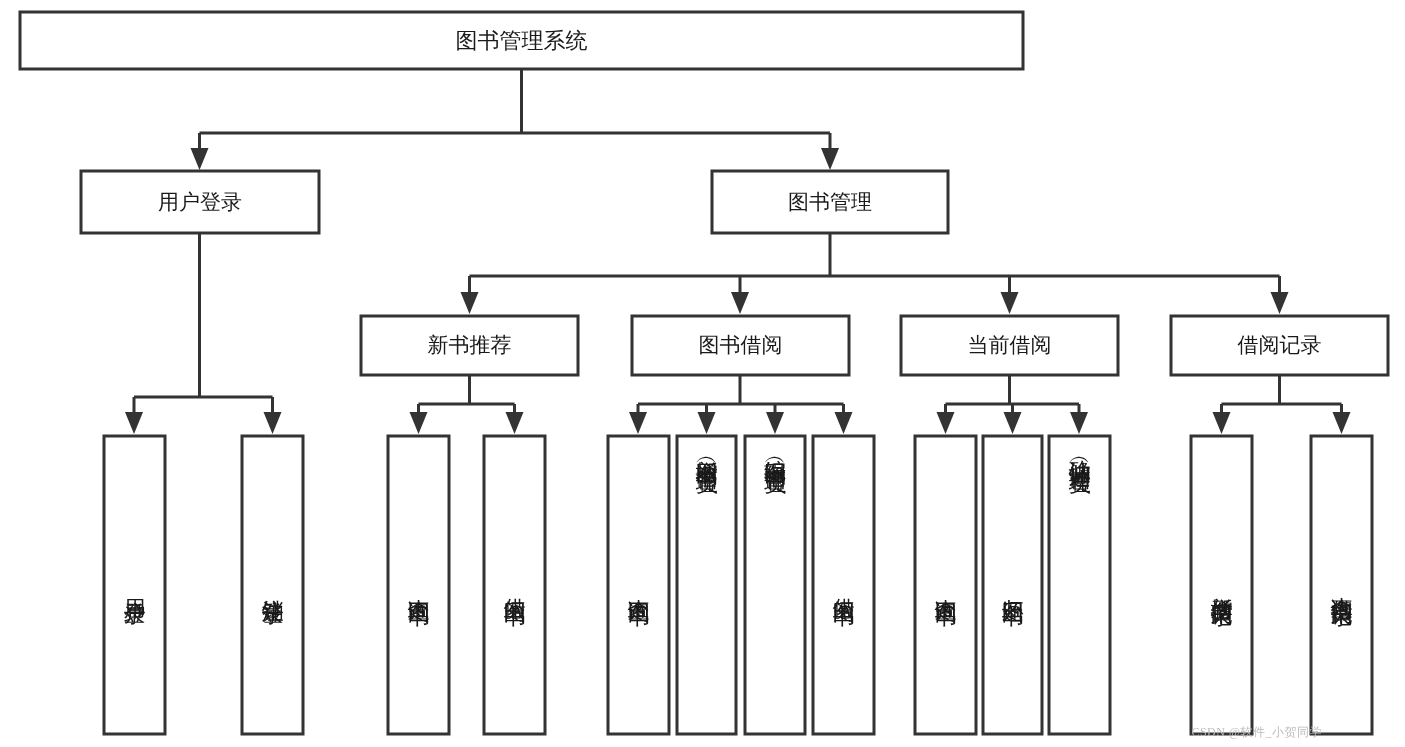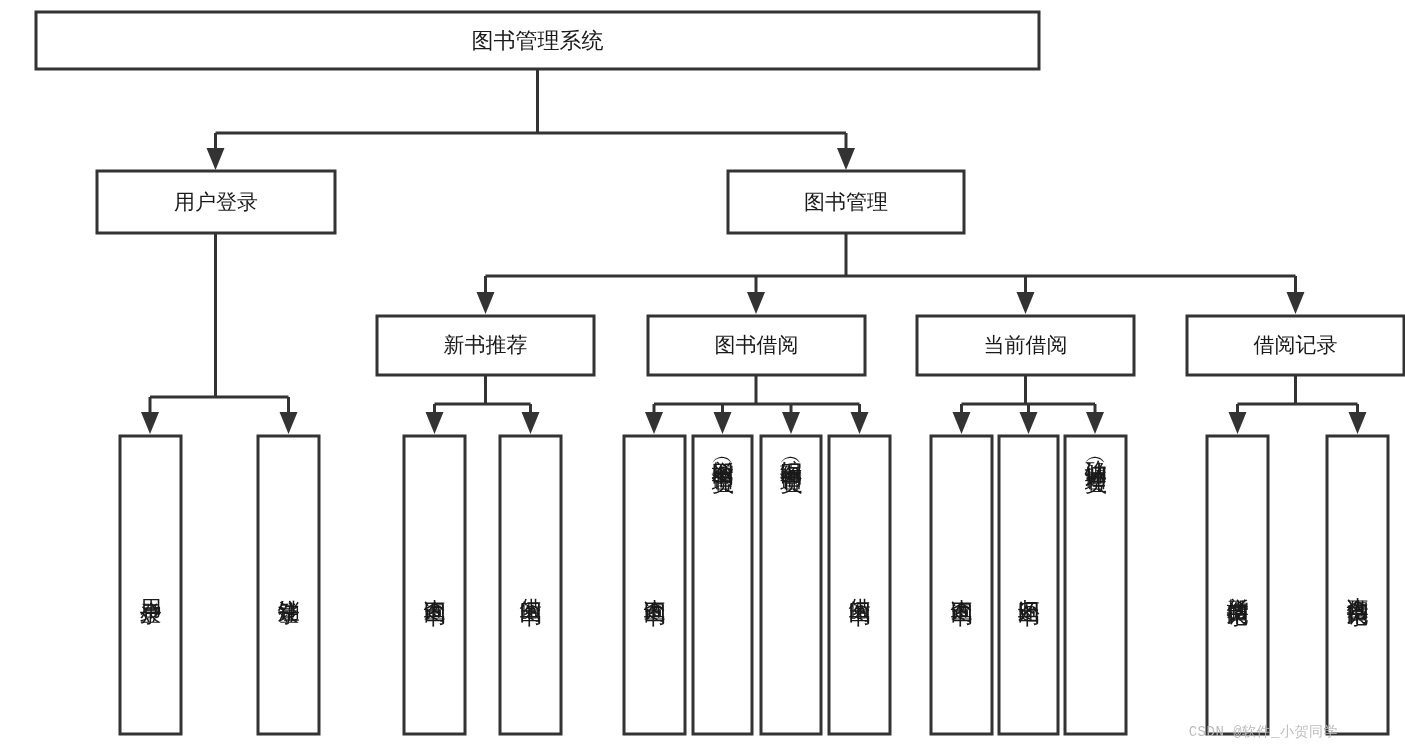--- a/index.html
+++ b/index.html
@@ -9,21 +9,21 @@
   }
   body {
     width: 1405px;
     height: 747px;
     font-family: "Liberation Sans", "DejaVu Sans", sans-serif;
     overflow: hidden;
     position: relative;
   }
   #diagram-root {
     position: absolute;
-    left: 16px;
+    left: 0;
     top: 0;
     width: 1334px;
     height: 747px;
   }
   svg.diagram {
     display: block;
     width: 1405px;
     height: 747px;
   }
   .node-rect {
@@ -70,22 +70,22 @@
     line-height: 1.12;
     color: #1a1a1a;
     letter-spacing: 2px;
     white-space: nowrap;
     text-align: center;
   }
   .watermark {
     position: absolute;
     right: 12px;
     bottom: 6px;
-    font-family: Liberation Mono, monospace;
-    font-size: 14px;
+    font-family: Liberation Serif, serif;
+    font-size: 12px;
     color: #bcbcbc;
     letter-spacing: 0.5px;
     user-select: none;
     white-space: nowrap;
   }
 </style>
 </head>
 <body>
 
 <div id="diagram-root">

